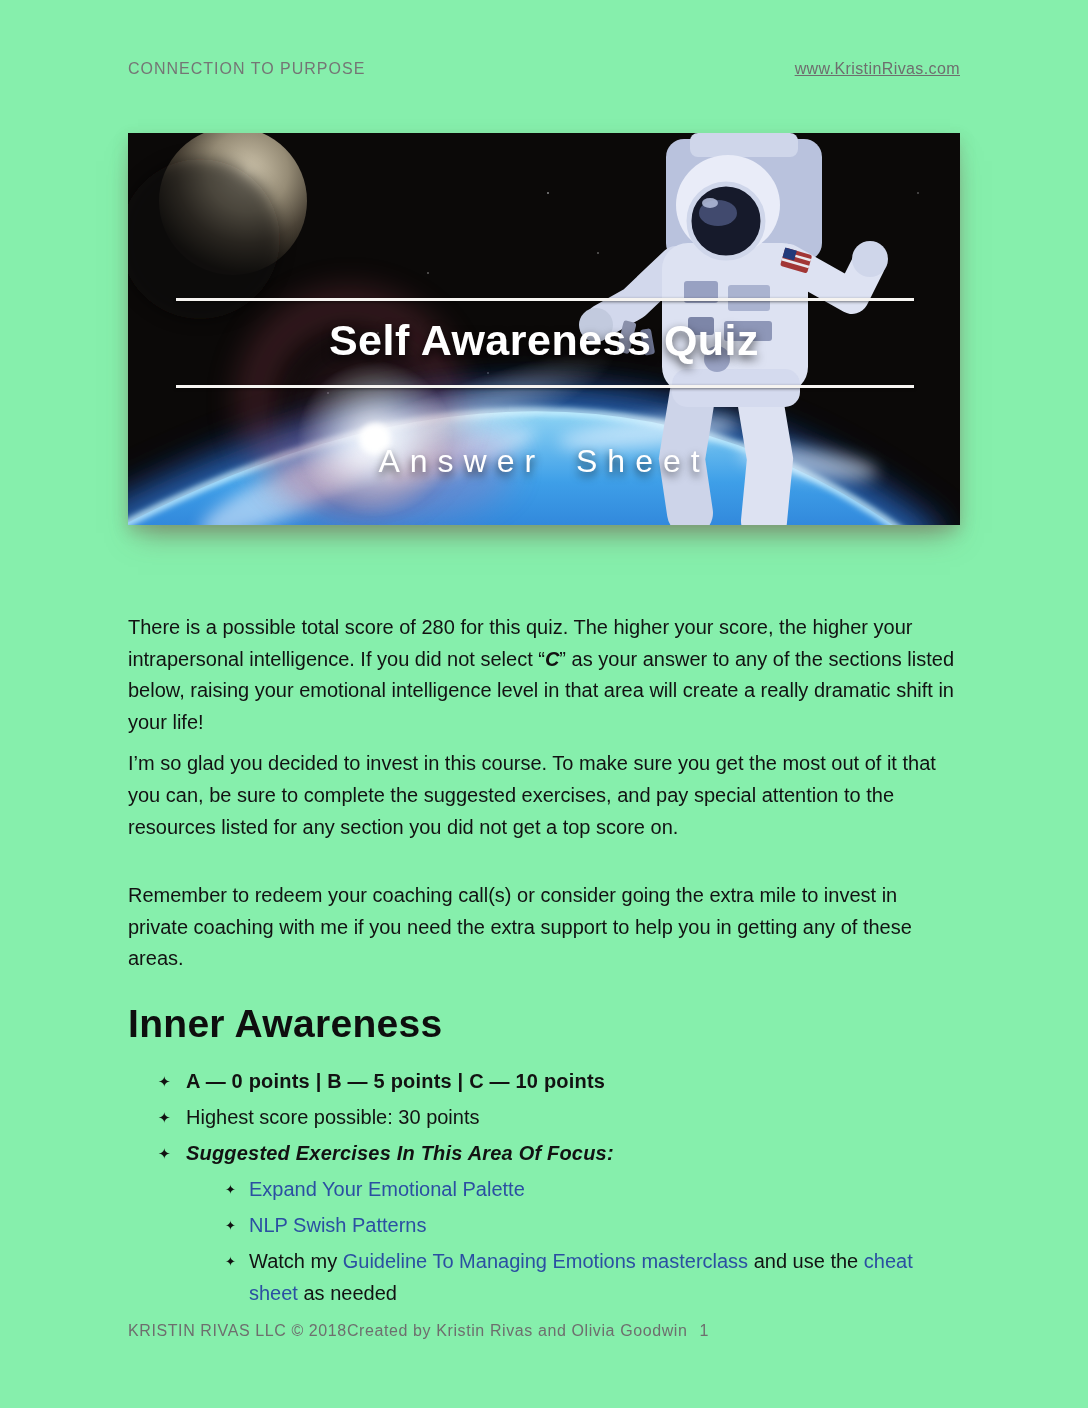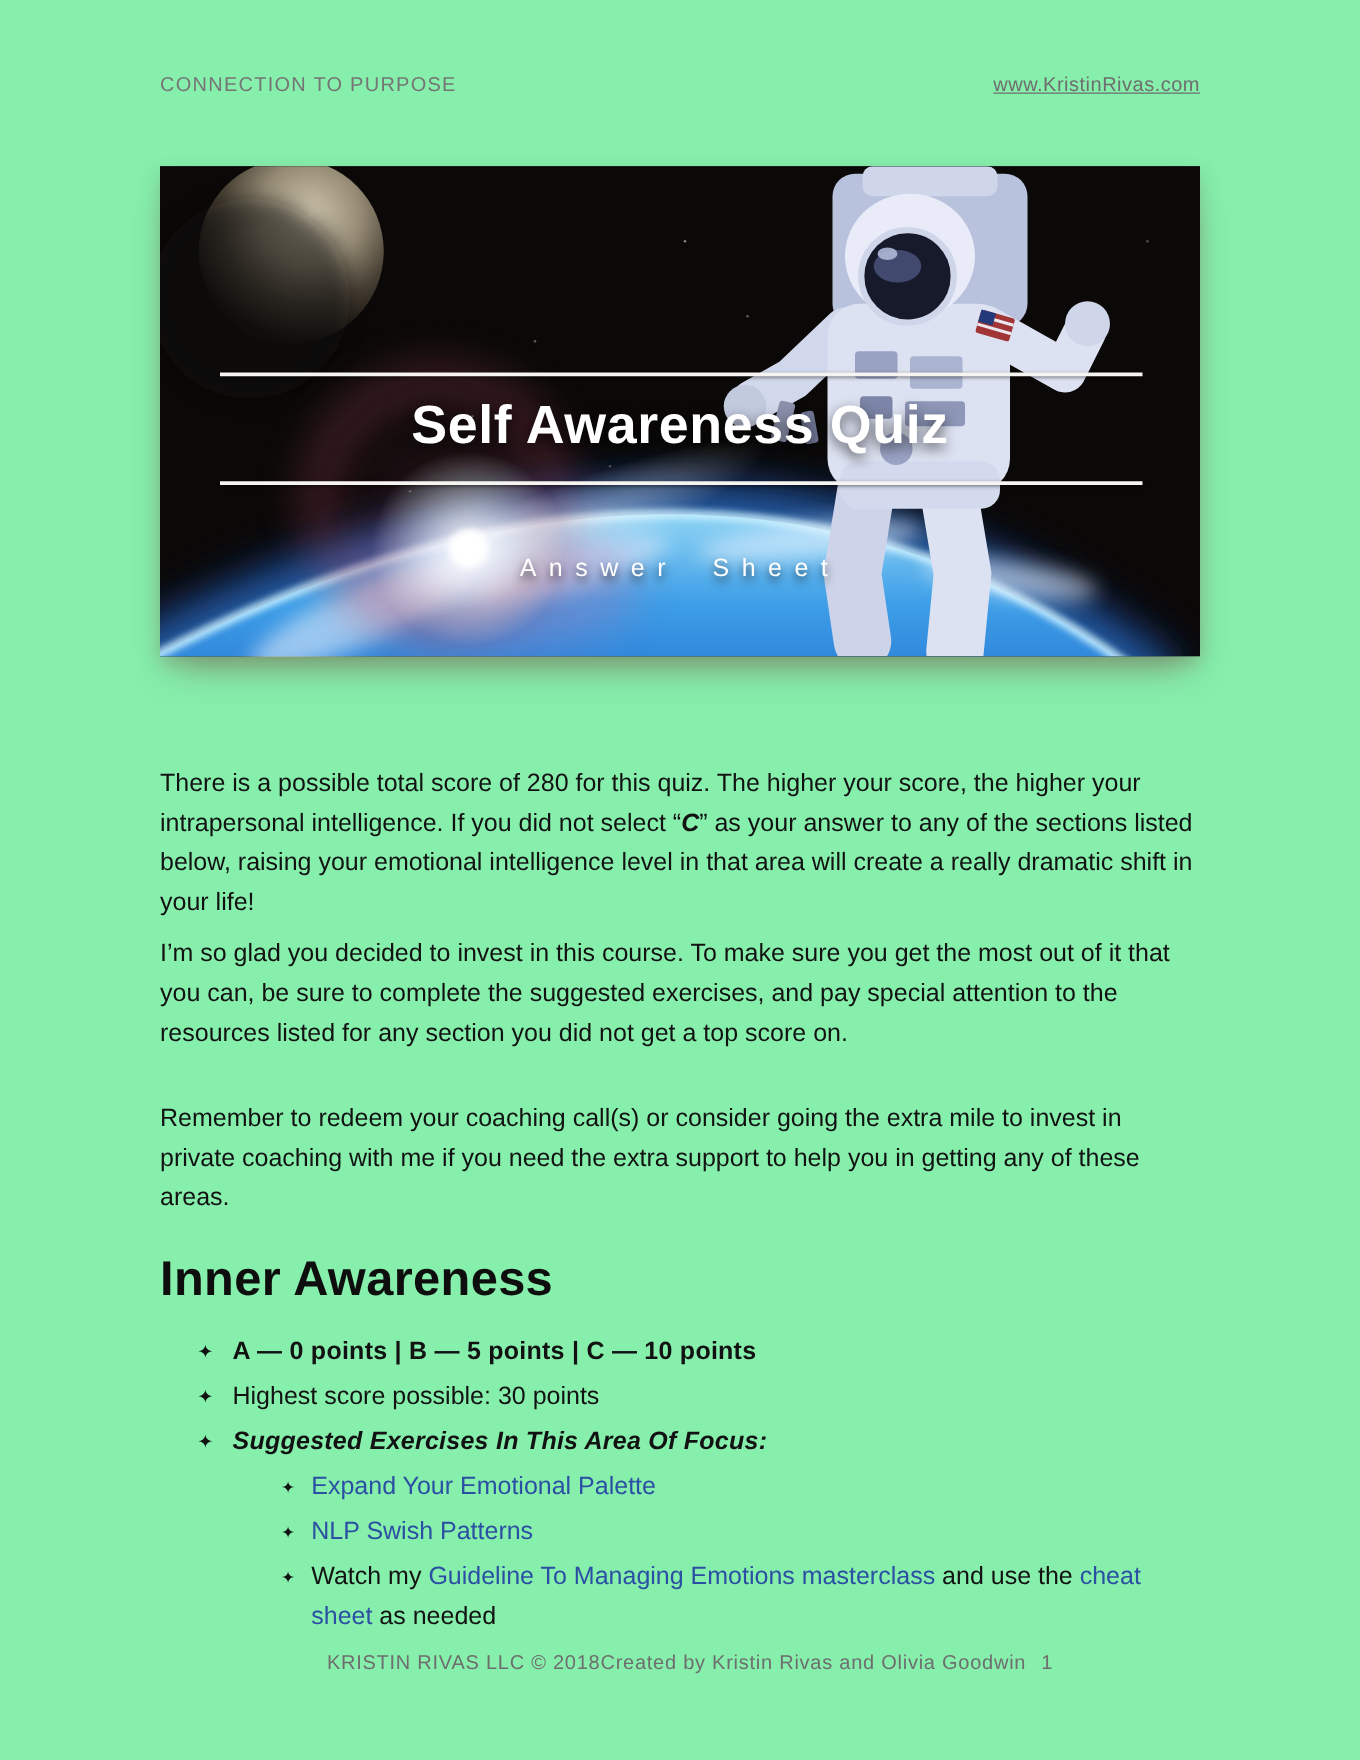--- a/index.html
+++ b/index.html
@@ -29,21 +29,21 @@
            box-shadow:0 1px 3px rgba(0,0,0,.5); }
   .hline.top { top:165px; }
   .hline.bottom { top:252px; }
   .hero-title {
     position:absolute; top:186px; left:0; right:0;
     font-size:43px; font-weight:bold; letter-spacing:.5px; line-height:1;
     text-shadow:0 4px 10px rgba(0,0,0,.65);
   }
   .hero-sub {
     position:absolute; top:312px; left:0; right:0;
-    font-size:20px; letter-spacing:10px; word-spacing:12px; line-height:1;
+    font-size:32px; letter-spacing:10px; word-spacing:12px; line-height:1;
     text-shadow:0 4px 8px rgba(0,0,0,.7);
   }
 
   
   .content { position:absolute; top:612px; left:128px; width:834px;
              font-size:20px; line-height:31.6px; color:#121212; }
   .para { margin:0 0 10px 0; }
   .para.gap { margin-top:37px; }
   .seg-bi { font-weight:bold; font-style:italic; }
   a.seg-link { color:#2b4fa2; text-decoration:none; cursor:pointer; }
@@ -58,22 +58,22 @@
   .bullet.level1 { padding-left:30px; }
   .bullet.level1 .glyph { width:28px; font-size:15px; }
   .bullet.level2 { padding-left:97px; }
   .bullet.level2 .glyph { width:24px; font-size:13px; }
   .bullet .btext { flex:1; }
   .bullet.bold .btext { font-weight:bold; letter-spacing:.2px; }
   .bullet.bolditalic .btext { font-weight:bold; font-style:italic; letter-spacing:.2px; }
 
   
   .footer {
-    position:absolute; top:1322px; left:144px; right:128px;
-    display:flex; justify-content:center; align-items:baseline;
+    position:absolute; top:1322px; left:128px; right:128px;
+    display:flex; justify-content:flex-start; align-items:baseline;
     font-size:16px; color:#6e6e6e; letter-spacing:.6px;
   }
   .footer-right { display:flex; align-items:baseline; gap:12px; }
 </style>
 </head>
 <body>
 
 <div class="page">
 
   <div class="header">

